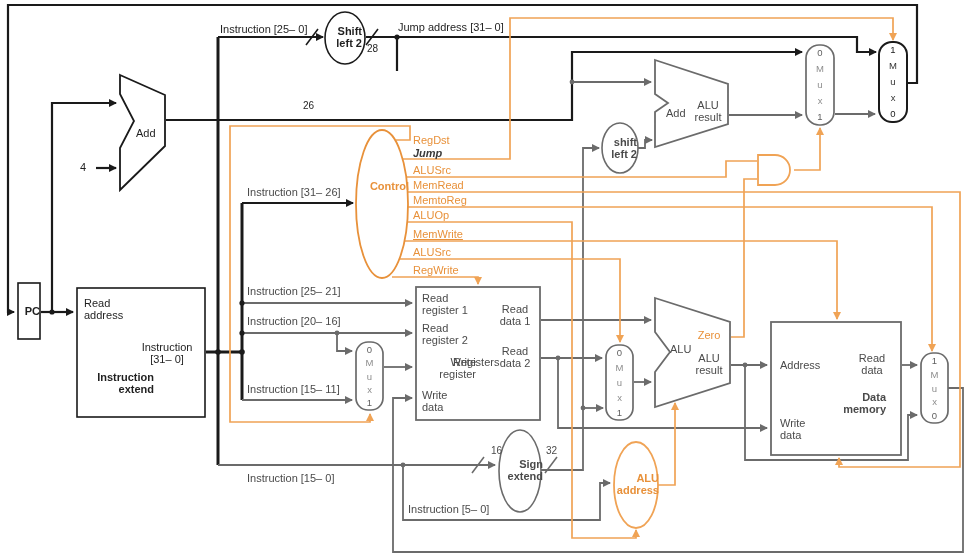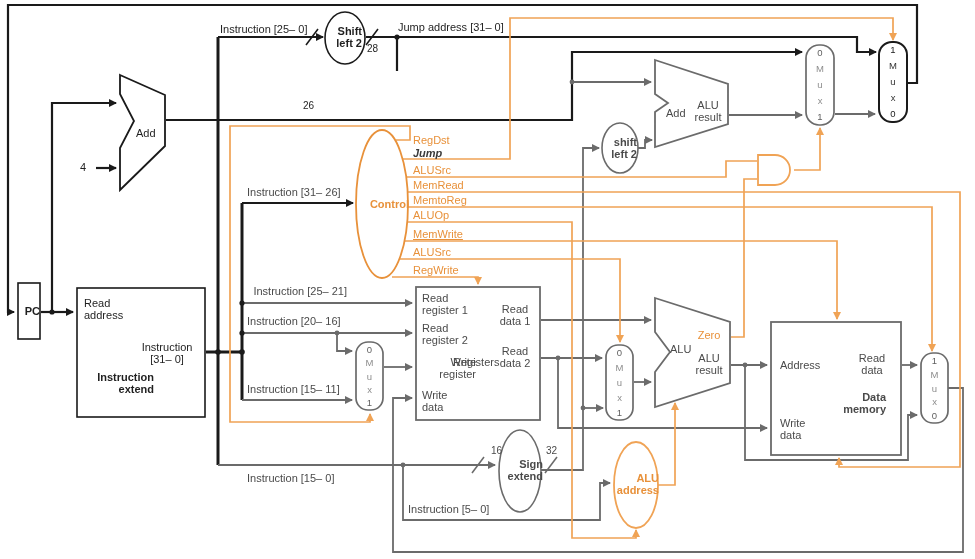--- a/index.html
+++ b/index.html
@@ -154,27 +154,27 @@
 
 <div class="lbl c-black center" style="left:18px;top:305px;width:22px;">PC</div>
 <div class="lbl c-black" style="left:136px;top:127px;">Add</div>
 <div class="lbl c-black" style="left:80px;top:161px;">4</div>
 
 <div class="lbl c-black" style="left:84px;top:297px;width:56px;">Read address</div>
 <div class="lbl c-black right" style="left:136px;top:341px;width:62px;">Instruction [31– 0]</div>
 <div class="lbl c-black center" style="left:82px;top:371px;width:72px;">Instruction extend</div>
 
 <div class="lbl c-gray" style="left:247px;top:186px;width:100px;">Instruction [31– 26]</div>
-<div class="lbl c-gray" style="left:247px;top:285px;width:100px;text-align:right;">Instruction [25– 21]</div>
+<div class="lbl c-gray" style="left:247px;top:285px;width:100px;">Instruction [25– 21]</div>
 <div class="lbl c-gray" style="left:247px;top:315px;width:100px;">Instruction [20– 16]</div>
 <div class="lbl c-gray" style="left:247px;top:383px;width:100px;">Instruction [15– 11]</div>
 <div class="lbl c-gray" style="left:247px;top:472px;width:100px;">Instruction [15– 0]</div>
 <div class="lbl c-gray" style="left:408px;top:503px;width:100px;">Instruction [5– 0]</div>
 
-<div class="lbl c-orange center" style="left:355px;top:198px;width:54px;">Control</div>
+<div class="lbl c-orange center" style="left:355px;top:180px;width:54px;">Control</div>
 <div class="lbl c-orange" style="left:413px;top:134px;">RegDst</div>
 <div class="lbl boldjump" style="left:413px;top:147px;font-style:italic;">Jump</div>
 <div class="lbl c-orange" style="left:413px;top:164px;">ALUSrc</div>
 <div class="lbl c-orange" style="left:413px;top:179px;">MemRead</div>
 <div class="lbl c-orange" style="left:413px;top:194px;">MemtoReg</div>
 <div class="lbl c-orange" style="left:413px;top:209px;">ALUOp</div>
 <div class="lbl c-orange" style="left:413px;top:228px;text-decoration:underline;">MemWrite</div>
 <div class="lbl c-orange" style="left:413px;top:246px;">ALUSrc</div>
 <div class="lbl c-orange" style="left:413px;top:264px;text-align:center;">RegWrite</div>
 

